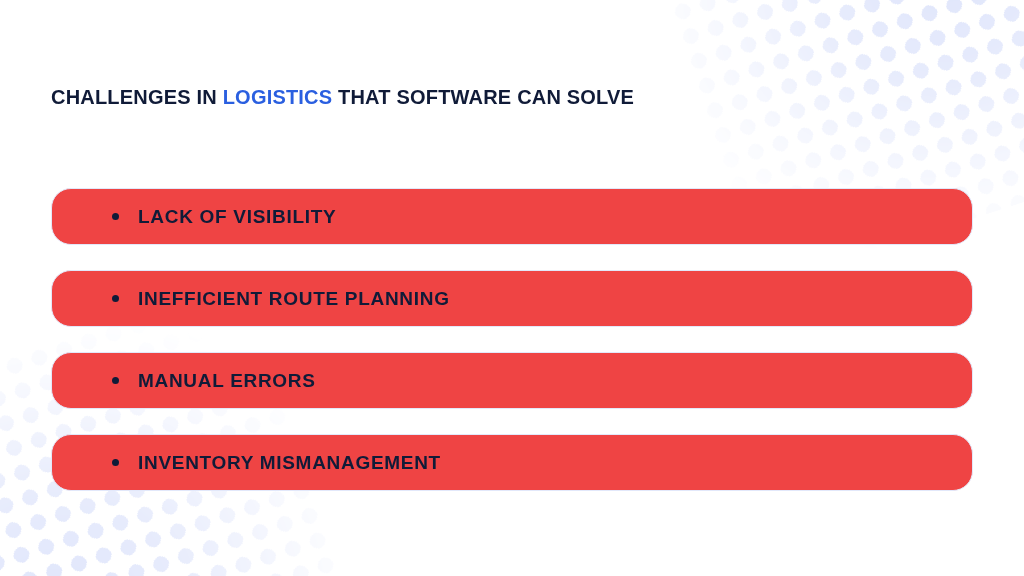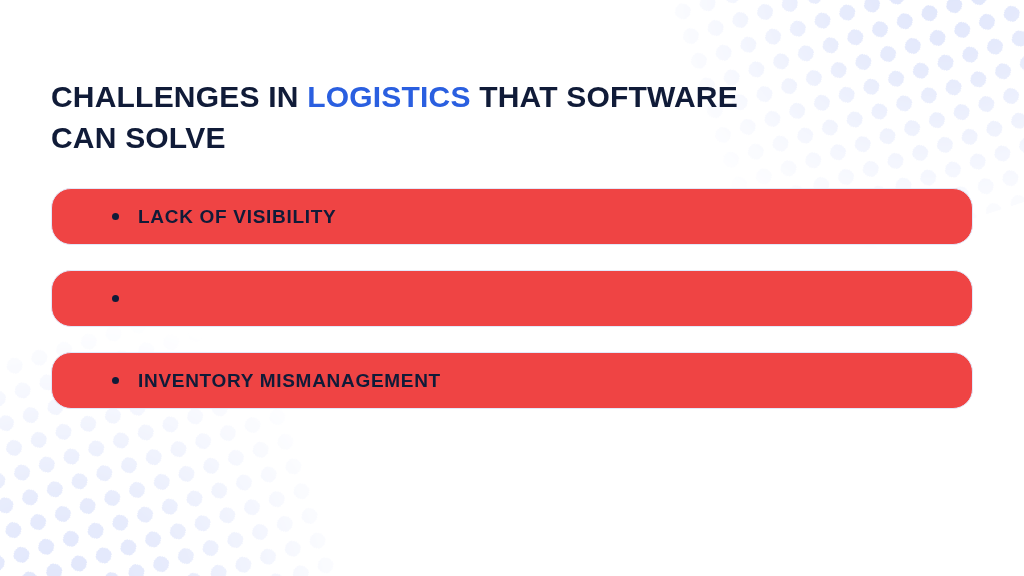--- a/index.html
+++ b/index.html
@@ -50,23 +50,23 @@
   .slide {
     position:relative;
     width:1024px;
     height:576px;
     z-index:2;
   }
 
   #page-title {
     position:absolute;
     left:51px;
-    top:76px;
+    top:84px;
     width:700px;
-    font-size:30px;
+    font-size:20px;
     line-height:1.37;
     font-weight:bold;
     letter-spacing:0.2px;
     color:#101b38;
     text-transform:uppercase;
   }
 
   #page-title .accent { color:#2a5fe0; }
 
   #challenge-list {
@@ -118,23 +118,28 @@
 
   <h1 id="page-title"><span>Challenges in </span><span class="accent">Logistics</span><span> that Software can solve</span></h1>
 
   <ul id="challenge-list">
 
     <li class="challenge-card">
       <span class="bullet-dot"></span>
       <span class="challenge-label">Lack of Visibility</span>
     </li>
 
+    <li class="challenge-card">
+      <span class="bullet-dot"></span>
+      <span class="challenge-label">Inefficient Route Planning</span>
+    </li>
 
     <li class="challenge-card">
       <span class="bullet-dot"></span>
+      <span class="challenge-label">Manual Errors</span>
     </li>
 
     <li class="challenge-card">
       <span class="bullet-dot"></span>
       <span class="challenge-label">Inventory Mismanagement</span>
     </li>
 
   </ul>
 </div>
 

